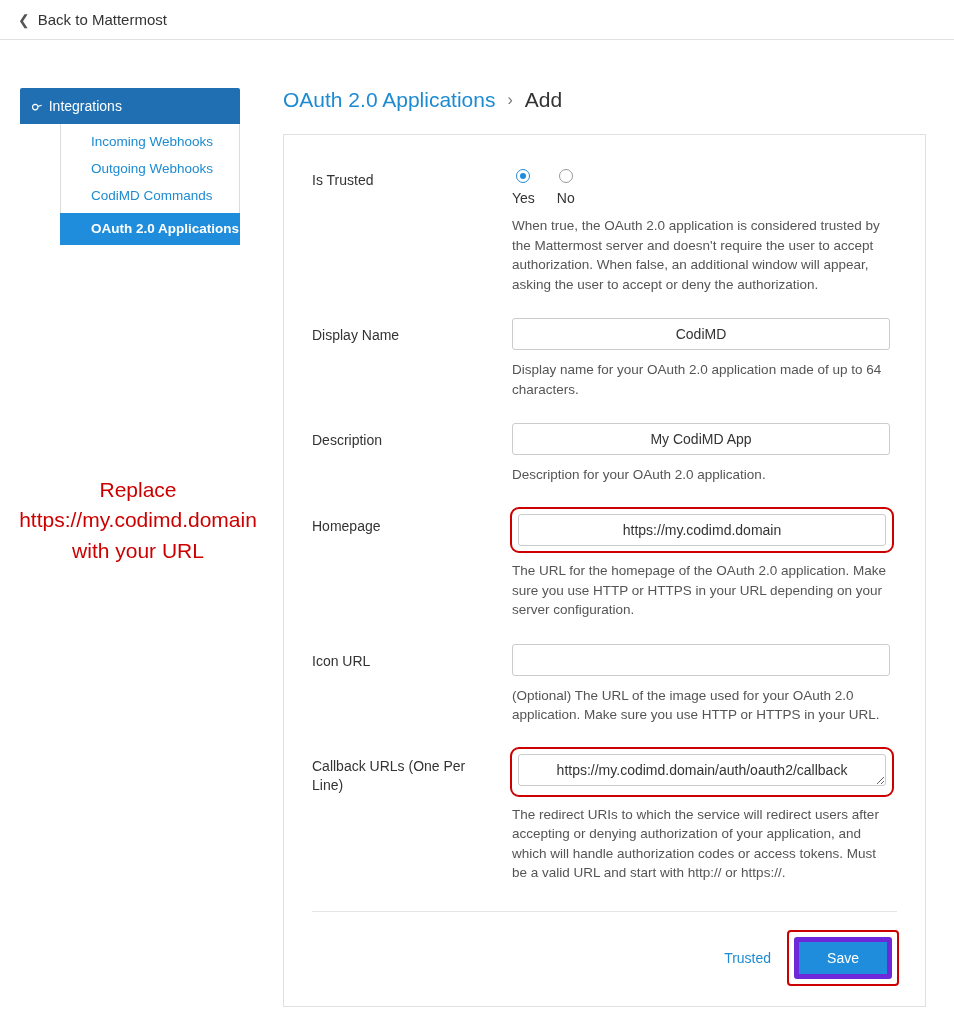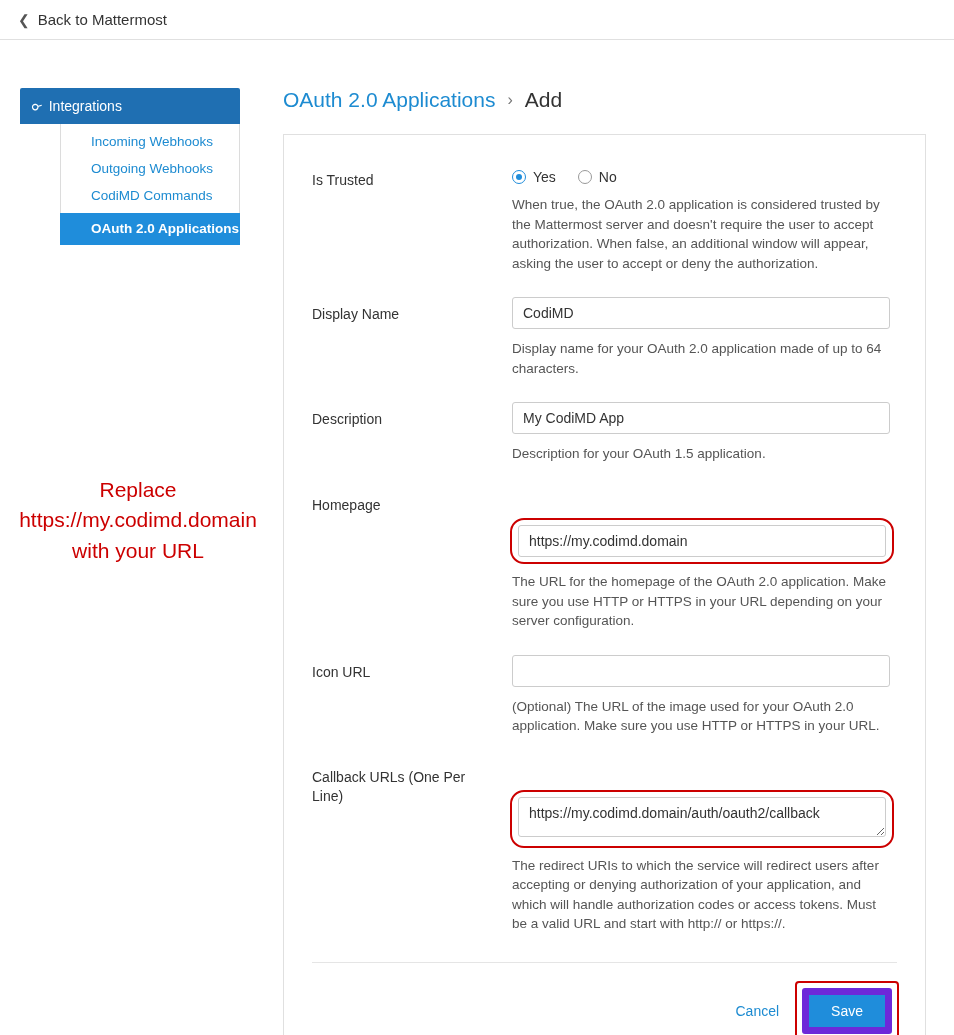--- a/index.html
+++ b/index.html
@@ -137,40 +137,42 @@
   input.text, textarea.text {
     width: 378px;
     border: 1px solid #ccc;
     border-radius: 3px;
     padding: 7px 10px;
     font-size: 14px;
     font-family: "Liberation Sans", sans-serif;
     color: #333;
     background: #fff;
     outline: none;
+    text-align: center;
   }
   textarea.text {
-    height: 40px;
+    height: 32px;
     resize: vertical;
     overflow: hidden;
     white-space: nowrap;
   }
 
   .radio-row {
     display: flex;
     align-items: center;
     gap: 22px;
     padding-top: 6px;
   }
   .radio-opt {
     display: flex;
     align-items: center;
     gap: 7px;
     font-size: 14px;
     cursor: pointer;
+    flex-direction: column;
   }
   .radio {
     width: 14px; height: 14px;
     border-radius: 50%;
     border: 1px solid #999;
     background: #fff;
     display: inline-block;
     position: relative;
   }
   .radio.checked {
@@ -183,22 +185,21 @@
     left: 3px; top: 3px;
     width: 6px; height: 6px;
     border-radius: 50%;
     background: #1f8ddb;
   }
 
   .highlight {
     outline: 2px solid #cc0000;
     display: inline-block;
     padding: 5px 6px;
-    border-radius: 12px;
-    margin-top: 32px;
+    border-radius: 7px;
   }
   .highlight input.text, .highlight textarea.text { width: 368px; }
 
   .divider {
     border-top: 1px solid #e5e5e5;
     margin: 8px 0 0 0;
   }
 
   .actions {
     display: flex;
@@ -218,23 +219,23 @@
   }
   .save-wrap {
     outline: 2px solid #cc0000;
     padding: 5px;
     border-radius: 2px;
   }
   .save-btn {
     background: #1f8ddb;
     color: #fff;
     font-size: 14px;
-    border: 7px solid #6d28d9;
+    border: 5px solid #6d28d9;
     border-radius: 3px;
-    padding: 8px 22px;
+    padding: 8px 28px;
     cursor: pointer;
     font-family: "Liberation Sans", sans-serif;
   }
 
   
   .annotation {
     position: absolute;
     left: 8px;
     top: 475px;
     width: 260px;
@@ -301,21 +302,21 @@
         <div class="field">
           <input class="text" type="text" value="CodiMD" style="">
           <div class="help">Display name for your OAuth 2.0 application made of up to 64 characters.</div>
         </div>
       </div>
 
       <div class="row">
         <div class="label">Description</div>
         <div class="field">
           <input class="text" type="text" value="My CodiMD App" style="">
-          <div class="help">Description for your OAuth 1.5 application.</div>
+          <div class="help">Description for your OAuth 2.0 application.</div>
         </div>
       </div>
 
       <div class="row">
         <div class="label">Homepage</div>
         <div class="field">
           <span class="highlight">
             <input class="text" type="text" value="https://my.codimd.domain" style="">
           </span>
           <div class="help">The URL for the homepage of the OAuth 2.0 application. Make sure you use HTTP or HTTPS in your URL depending on your server configuration.</div>
@@ -336,21 +337,21 @@
           <span class="highlight">
             <textarea class="text" style="">https://my.codimd.domain/auth/oauth2/callback</textarea>
           </span>
           <div class="help">The redirect URIs to which the service will redirect users after accepting or denying authorization of your application, and which will handle authorization codes or access tokens. Must be a valid URL and start with http:// or https://.</div>
         </div>
       </div>
 
       <div class="divider"></div>
 
       <div class="actions">
-        <button class="cancel-btn">Cancel</button>
+        <button class="cancel-btn">Trusted</button>
         <span class="save-wrap">
           <button class="save-btn">Save</button>
         </span>
       </div>
 
     </div>
   </div>
 </div>
 
 <div class="annotation">Replace https://my.codimd.domain with your URL</div>

